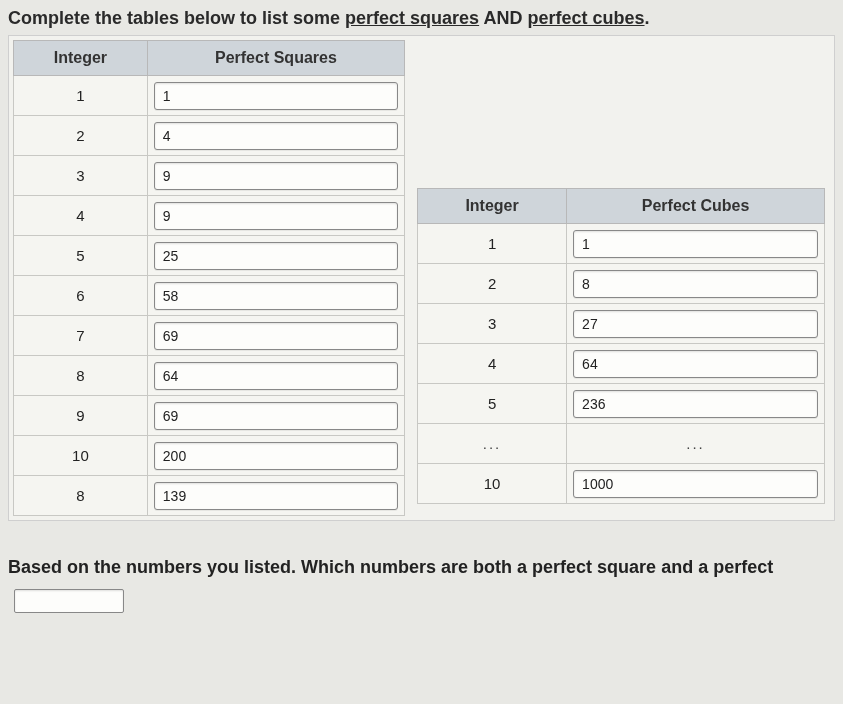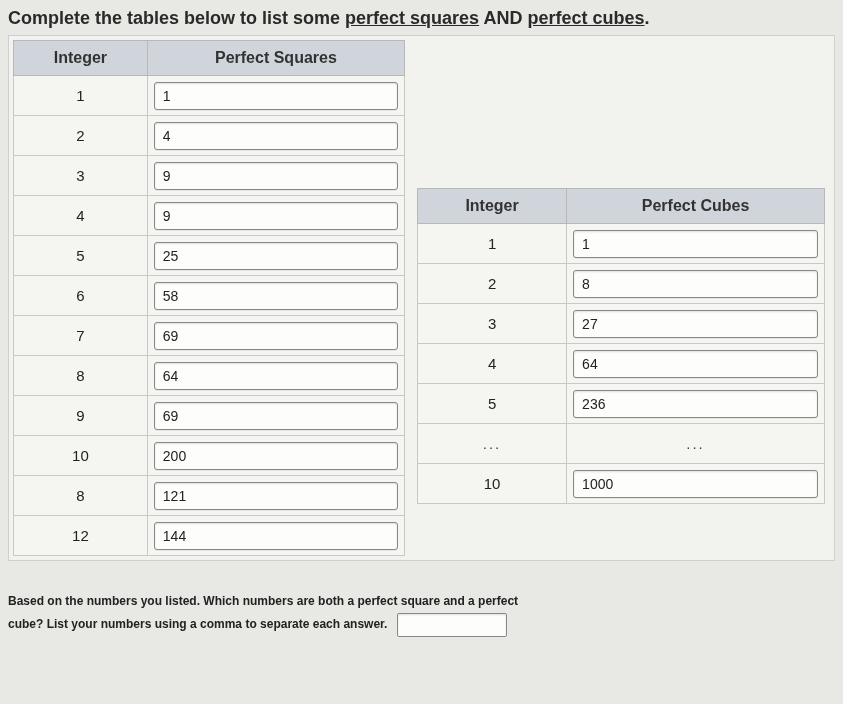--- a/index.html
+++ b/index.html
@@ -68,21 +68,21 @@
     text-align: left;
     box-shadow: inset 0 1px 2px rgba(0,0,0,0.12), 0 1px 0 rgba(0,0,0,0.06);
   }
   .ellipsis-cell {
     color: #444;
     letter-spacing: 2px;
   }
   .question {
     margin-top: 30px;
     font-weight: bold;
-    font-size: 12px;
+    font-size: 18px;
     color: #222;
     line-height: 1.8;
   }
   .answer-box {
     display: inline-block;
     width: 110px;
     height: 24px;
     border: 1px solid #888;
     background: #fdfdfb;
     vertical-align: middle;
@@ -144,25 +144,21 @@
         <tr>
             <td>9</td>
             <td class="input-cell"><span class="val-box">69</span></td>
           </tr>
         <tr>
             <td>10</td>
             <td class="input-cell"><span class="val-box">200</span></td>
           </tr>
         <tr>
             <td>8</td>
-            <td class="input-cell"><span class="val-box">121</span></td>
-          </tr>
-        <tr>
-            <td>12</td>
-            <td class="input-cell"><span class="val-box">144</span></td>
+            <td class="input-cell"><span class="val-box">139</span></td>
           </tr>
       </tbody>
     </table>
   </div>
 
   <div class="right-wrap">
     <table>
       <thead>
         <tr>
           <th>Integer</th>
@@ -199,15 +195,14 @@
             <td class="input-cell"><span class="val-box">1000</span></td>
           </tr>
       </tbody>
     </table>
   </div>
 
 </div>
 
 <div class="question">
   <span>Based on the numbers you listed. Which numbers are both a perfect square and a perfect</span><br>
-  <span>cube? List your numbers using a comma to separate each answer.</span>
   <span class="answer-box"></span>
 </div>
 
 </body></html>

